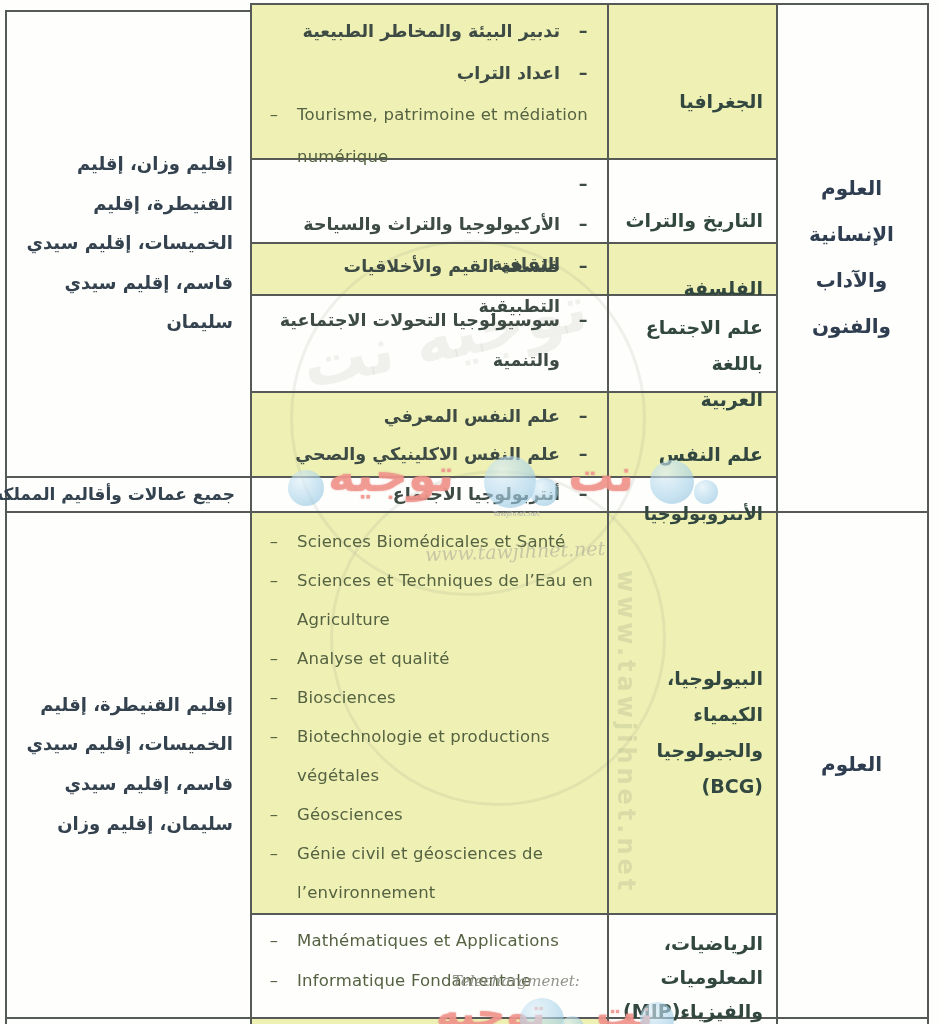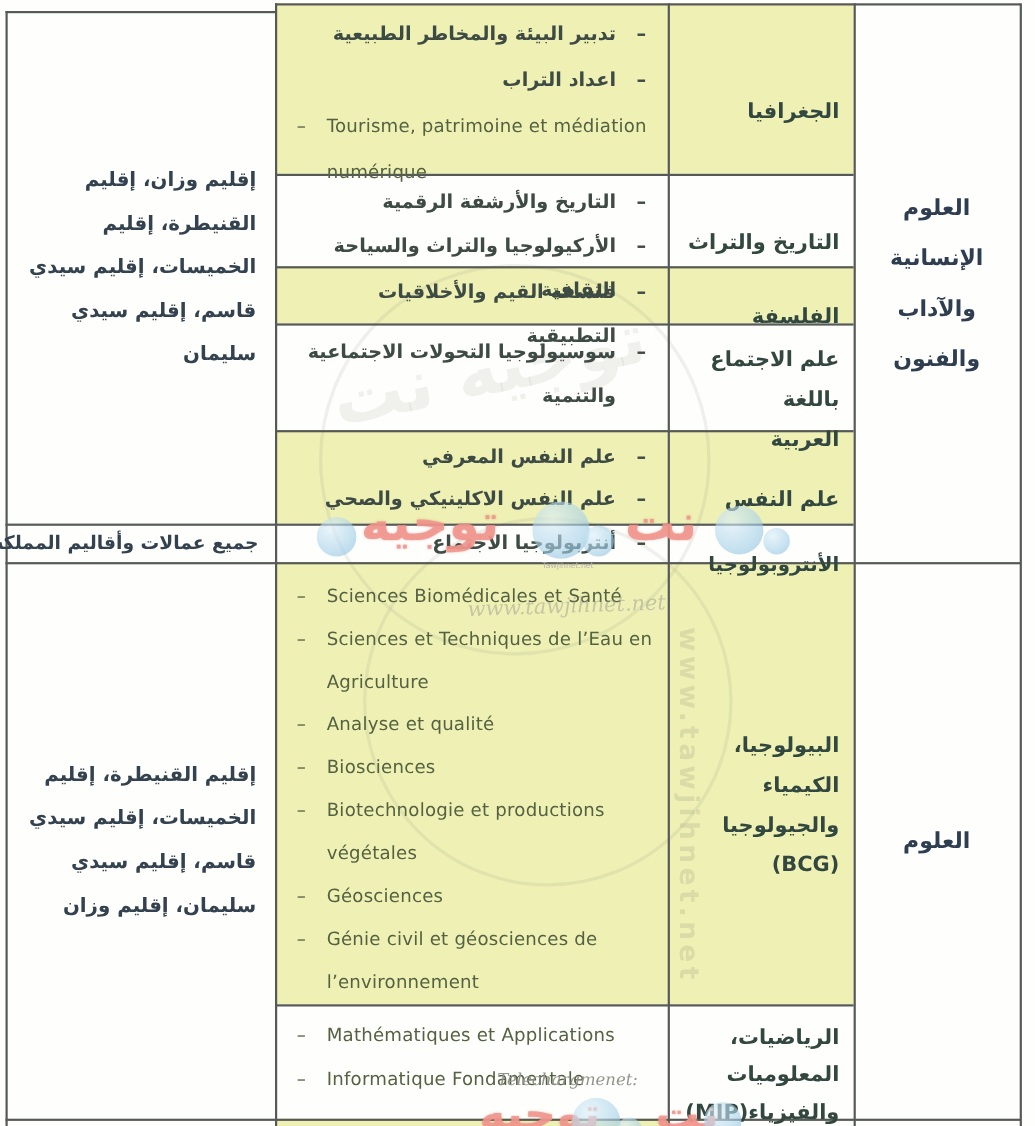--- a/index.html
+++ b/index.html
@@ -130,21 +130,20 @@
       </div>
     <div class="item fr">
         <span class="dash">–</span>
         <span class="txt">Tourisme, patrimoine et médiation numérique</span>
       </div>
   </div>
 
   <div class="cell items" style="left:250px;top:164px;width:357px;height:78px;line-height:40px;">
     <div class="item ar">
         <span class="dash">–</span>
-        <span class="txt">التاريخ والأرشفة الرقمية</span>
       </div>
     <div class="item ar">
         <span class="dash">–</span>
         <span class="txt">الأركيولوجيا والتراث والسياحة الثقافية</span>
       </div>
   </div>
 
   <div class="cell items" style="left:250px;top:246px;width:357px;height:48px;line-height:40px;">
     <div class="item ar">
         <span class="dash">–</span>

